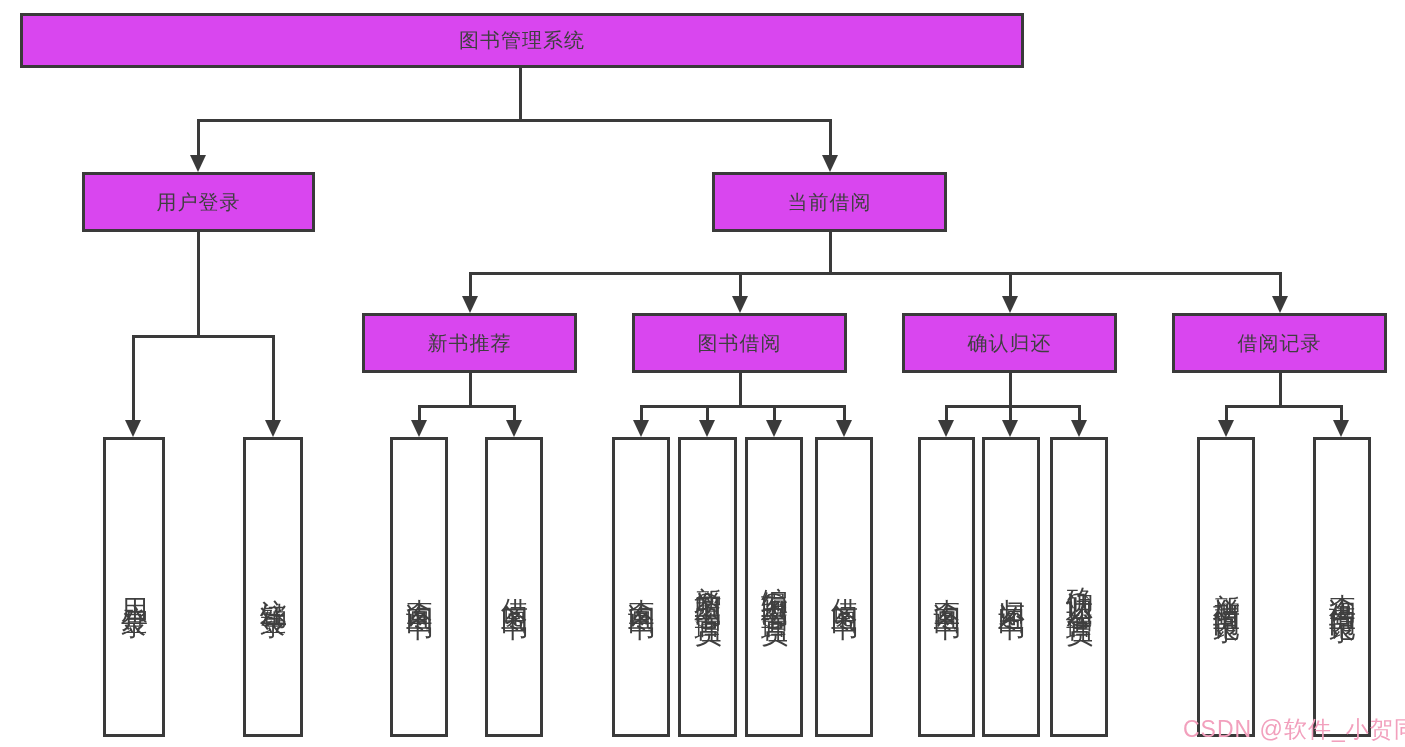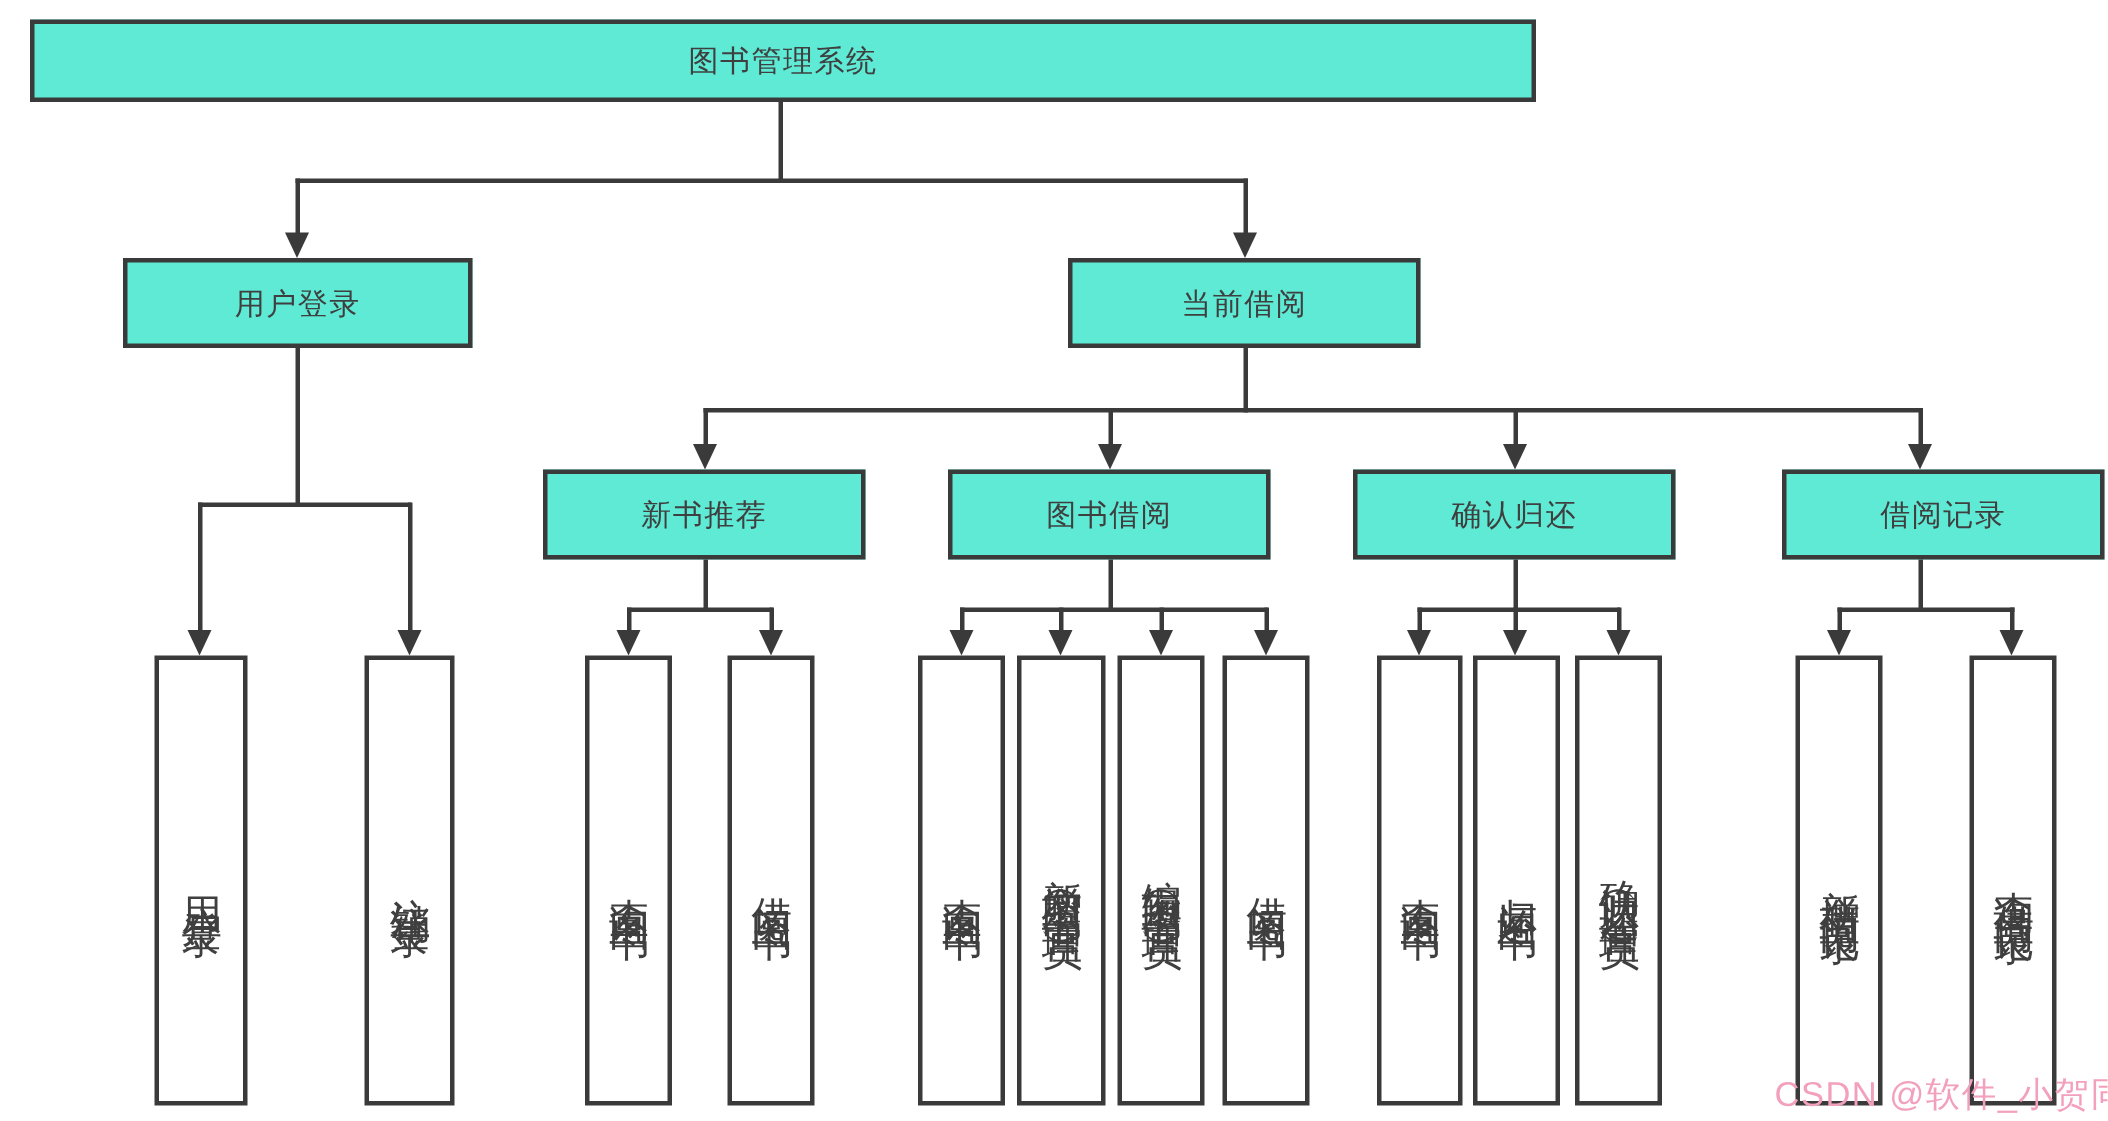--- a/index.html
+++ b/index.html
@@ -9,21 +9,21 @@
   }
   *{box-sizing:border-box;margin:0;padding:0;}
   body{
     width:1405px;height:747px;position:relative;overflow:hidden;
     background:#ffffff;
     font-family:"Liberation Sans","DejaVu Sans",sans-serif;
     color:var(--text);
   }
   .stage{position:absolute;inset:0;}
   .node{
-    position:absolute;background:#5eead4;border:3px solid var(--line);
+    position:absolute;background:#d946ef;border:3px solid var(--line);
     display:flex;align-items:center;justify-content:center;
     font-size:20px;letter-spacing:1px;
   }
   .leaf{
     position:absolute;background:#ffffff;border:3px solid var(--line);
     display:flex;align-items:center;justify-content:center;
   }
   .vtext{
     writing-mode:vertical-rl;text-orientation:mixed;
     font-size:27px;line-height:1;letter-spacing:5px;color:var(--text);
@@ -82,21 +82,21 @@
 
   <div class="node" style="left:632px;top:313px;width:215px;height:60px;">
     <span>图书借阅</span>
   </div>
   <div class="node" style="left:362px;top:313px;width:215px;height:60px;">
     <span>新书推荐</span>
   </div>
   <div class="node" style="left:902px;top:313px;width:215px;height:60px;">
     <span>确认归还</span>
   </div>
-  <div class="node" style="left:1172px;top:313px;width:215px;height:60px;margin-left:16px;">
+  <div class="node" style="left:1172px;top:313px;width:215px;height:60px;">
     <span>借阅记录</span>
   </div>
 
   <div class="vline" style="left:469px;top:373px;width:3px;height:35px;"></div>
   <div class="hline" style="left:418px;top:405px;width:97px;height:3px;"></div>
   <div class="vline" style="left:418px;top:405px;width:3px;height:20px;"></div>
   <div class="arrow" style="left:411px;top:420px;"></div>
   <div class="vline" style="left:513px;top:405px;width:3px;height:20px;"></div>
   <div class="arrow" style="left:506px;top:420px;"></div>
 

